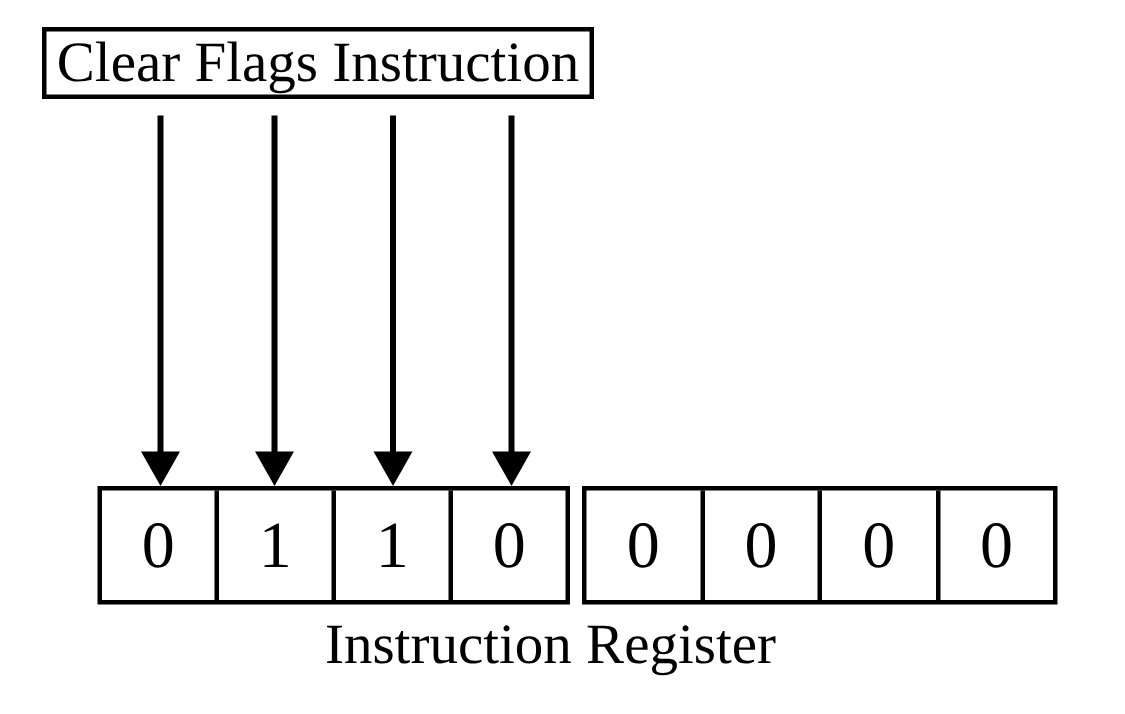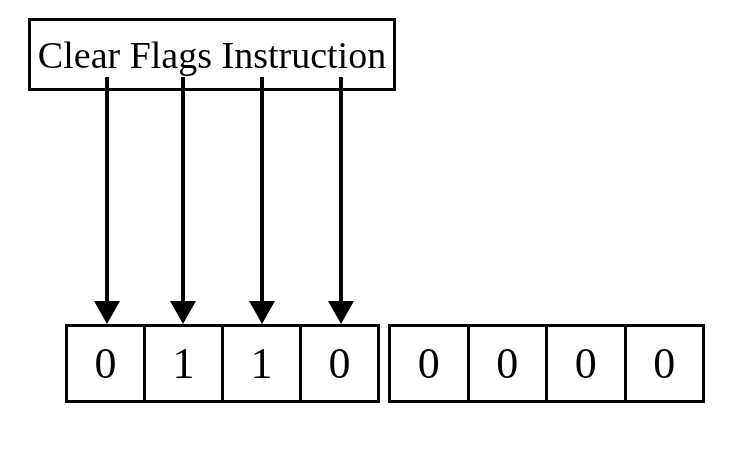--- a/index.html
+++ b/index.html
@@ -16,21 +16,21 @@
     color: #000000;
     overflow: hidden;
   }
 
   
   .instr-box {
     position: absolute;
     left: 28px;
     top: 18px;
     width: 368px;
-    height: 73px;
+    height: 48px;
     box-sizing: border-box;
     border: 3px solid #000000;
     background: #ffffff;
     display: flex;
     align-items: center;
     justify-content: center;
     font-size: 38px;
     line-height: 1;
     white-space: nowrap;
   }
@@ -152,14 +152,15 @@
       <span>0</span>
     </div>
     <div class="reg-cell">
       <span>0</span>
     </div>
     <div class="reg-cell">
       <span>0</span>
     </div>
   </div>
 
+  <div class="reg-label">Instruction Register</div>
 
 </div>
 
 </body></html>

